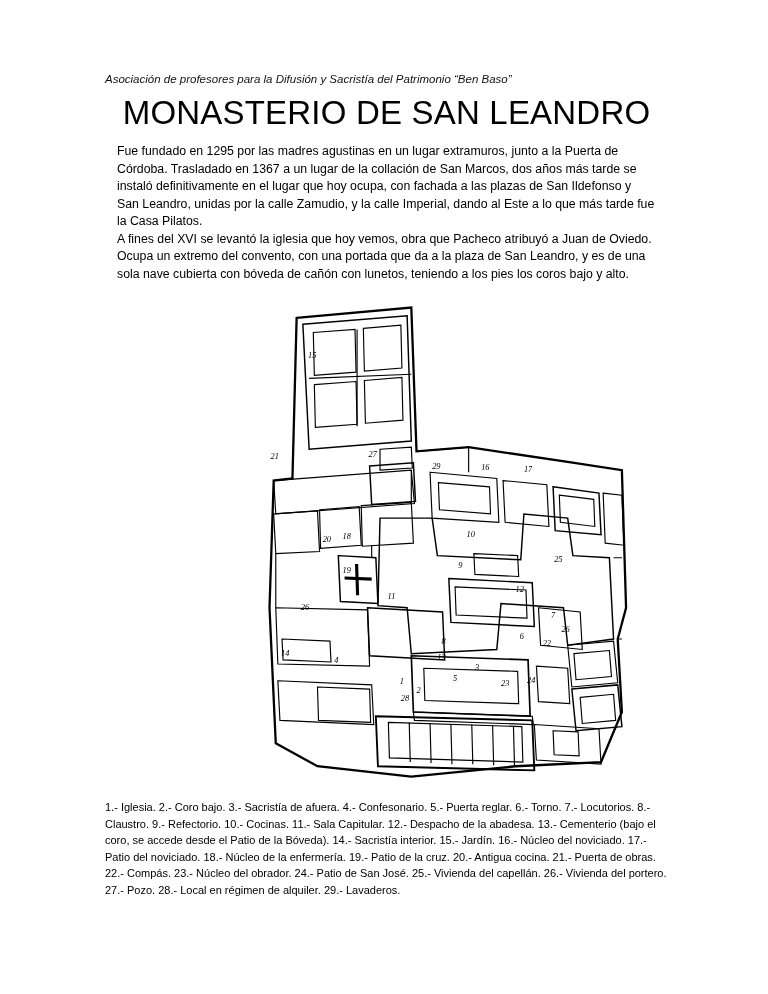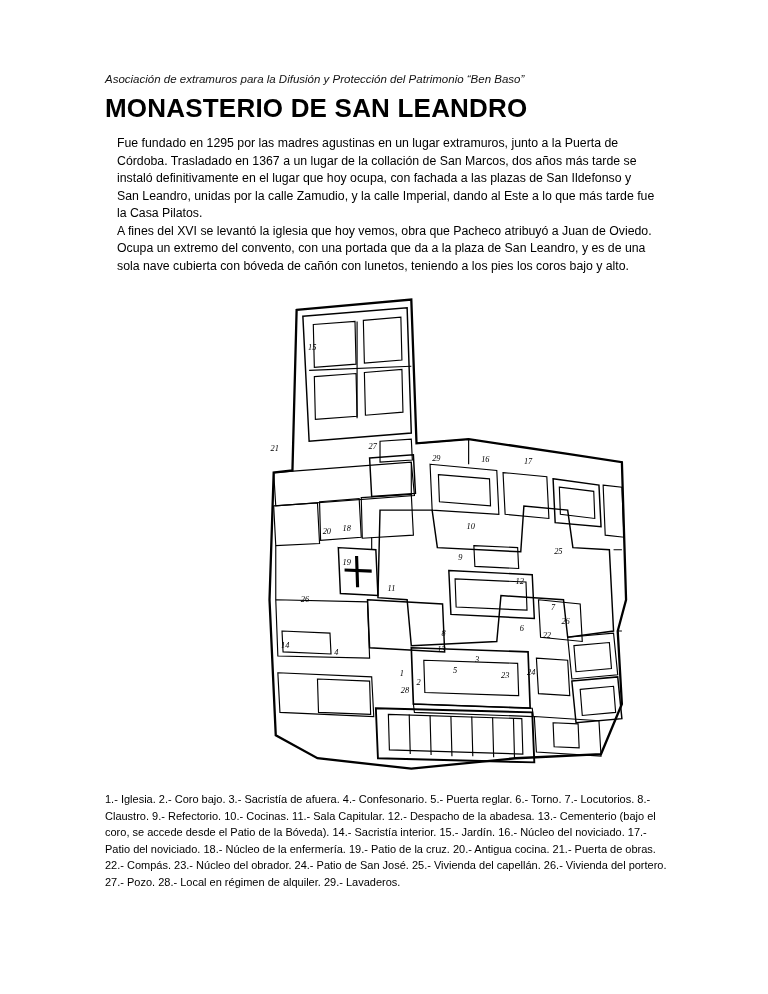--- a/index.html
+++ b/index.html
@@ -22,25 +22,26 @@
     padding: 72px 100px 20px 105px;
   }
   .subtitle {
     font-style: italic;
     font-size: 11.5px;
     line-height: 1.35;
     margin: 0 0 6px 0;
     color: #111;
   }
   .doc-title {
-    font-size: 26px;
-    font-weight: bold;
+    font-size: 33px;
+    font-weight: normal;
     letter-spacing: 0.2px;
     margin: 0 0 6px 0;
     line-height: 1.15;
+    text-align: center;
   }
   .body-text {
     font-size: 12.3px;
     line-height: 1.42;
     margin: 12px;
     text-align: left;
   }
   .body-text p {
     margin: 0;
   }
@@ -68,21 +69,21 @@
     font-style: italic;
     font-size: 8px;
     fill: #000;
   }
 </style>
 </head>
 <body>
 
 <div class="page">
 
-  <div class="subtitle">Asociación de extramuros para la Difusión y Protección del Patrimonio “Ben Baso”</div>
+  <div class="subtitle">Asociación de profesores para la Difusión y Sacristía del Patrimonio “Ben Baso”</div>
 
   <h1 class="doc-title">MONASTERIO DE SAN LEANDRO</h1>
 
   <div class="body-text">
     <p>Fue fundado en 1295 por las madres agustinas en un lugar extramuros, junto a la Puerta de Córdoba. Trasladado en 1367 a un lugar de la collación de San Marcos, dos años más tarde se instaló definitivamente en el lugar que hoy ocupa, con fachada a las plazas de San Ildefonso y San Leandro, unidas por la calle Zamudio, y la calle Imperial, dando al Este a lo que más tarde fue la Casa Pilatos.</p>
     <p>A fines del XVI se levantó la iglesia que hoy vemos, obra que Pacheco atribuyó a Juan de Oviedo. Ocupa un extremo del convento, con una portada que da a la plaza de San Leandro, y es de una sola nave cubierta con bóveda de cañón con lunetos, teniendo a los pies los coros bajo y alto.</p>
   </div>
 
   <div class="plan-wrap">
     <div class="plan">

